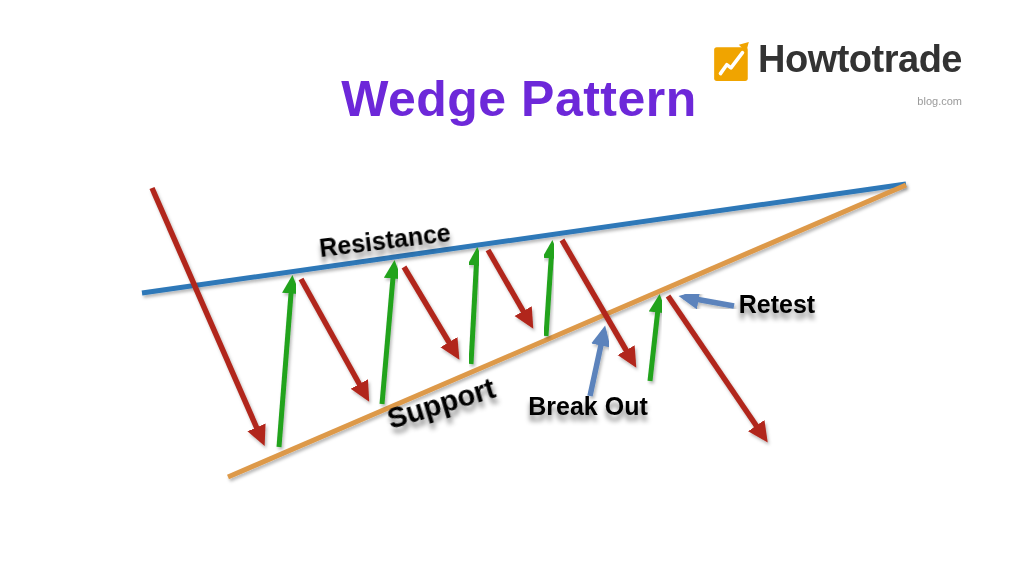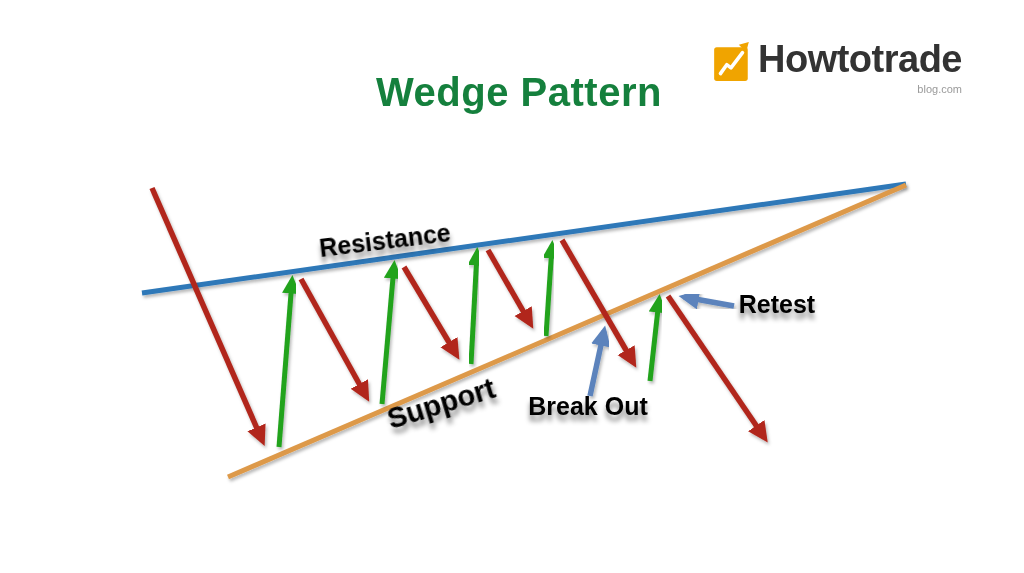--- a/index.html
+++ b/index.html
@@ -3,24 +3,24 @@
 <meta charset="utf-8">
 <style>
   html, body { margin: 0; padding: 0; background: #ffffff; }
   body { width: 1024px; height: 573px; overflow: hidden; font-family: "Liberation Sans", sans-serif; }
   #stage { position: relative; width: 1024px; height: 573px; background: #ffffff; }
 
   .page-title {
     position: absolute;
     top: 70px; left: 0; right: 0;
     text-align: center;
-    font-size: 40px;
+    font-size: 50px;
     font-weight: bold;
     letter-spacing: 0.5px;
-    color: #15803d;
+    color: #6d28d9;
     padding-left: 14px;
   }
 
   .logo {
     position: absolute;
     top: 40px; right: 62px;
     display: flex;
     align-items: flex-start;
     gap: 5px;
   }
@@ -29,21 +29,21 @@
   .logo-name {
     font-size: 38px;
     font-weight: 600;
     color: #333333;
     letter-spacing: -0.5px;
     line-height: 1.05;
   }
   .logo-domain {
     font-size: 11px;
     color: #9a9a9a;
-    margin-top: 4px;
+    margin-top: 16px;
     line-height: 1;
   }
 
   #pattern-svg { position: absolute; left: 0; top: 0; }
   .diagram-label {
     font-family: "Liberation Sans", sans-serif;
     font-weight: bold;
     fill: #000000;
   }
 </style>

